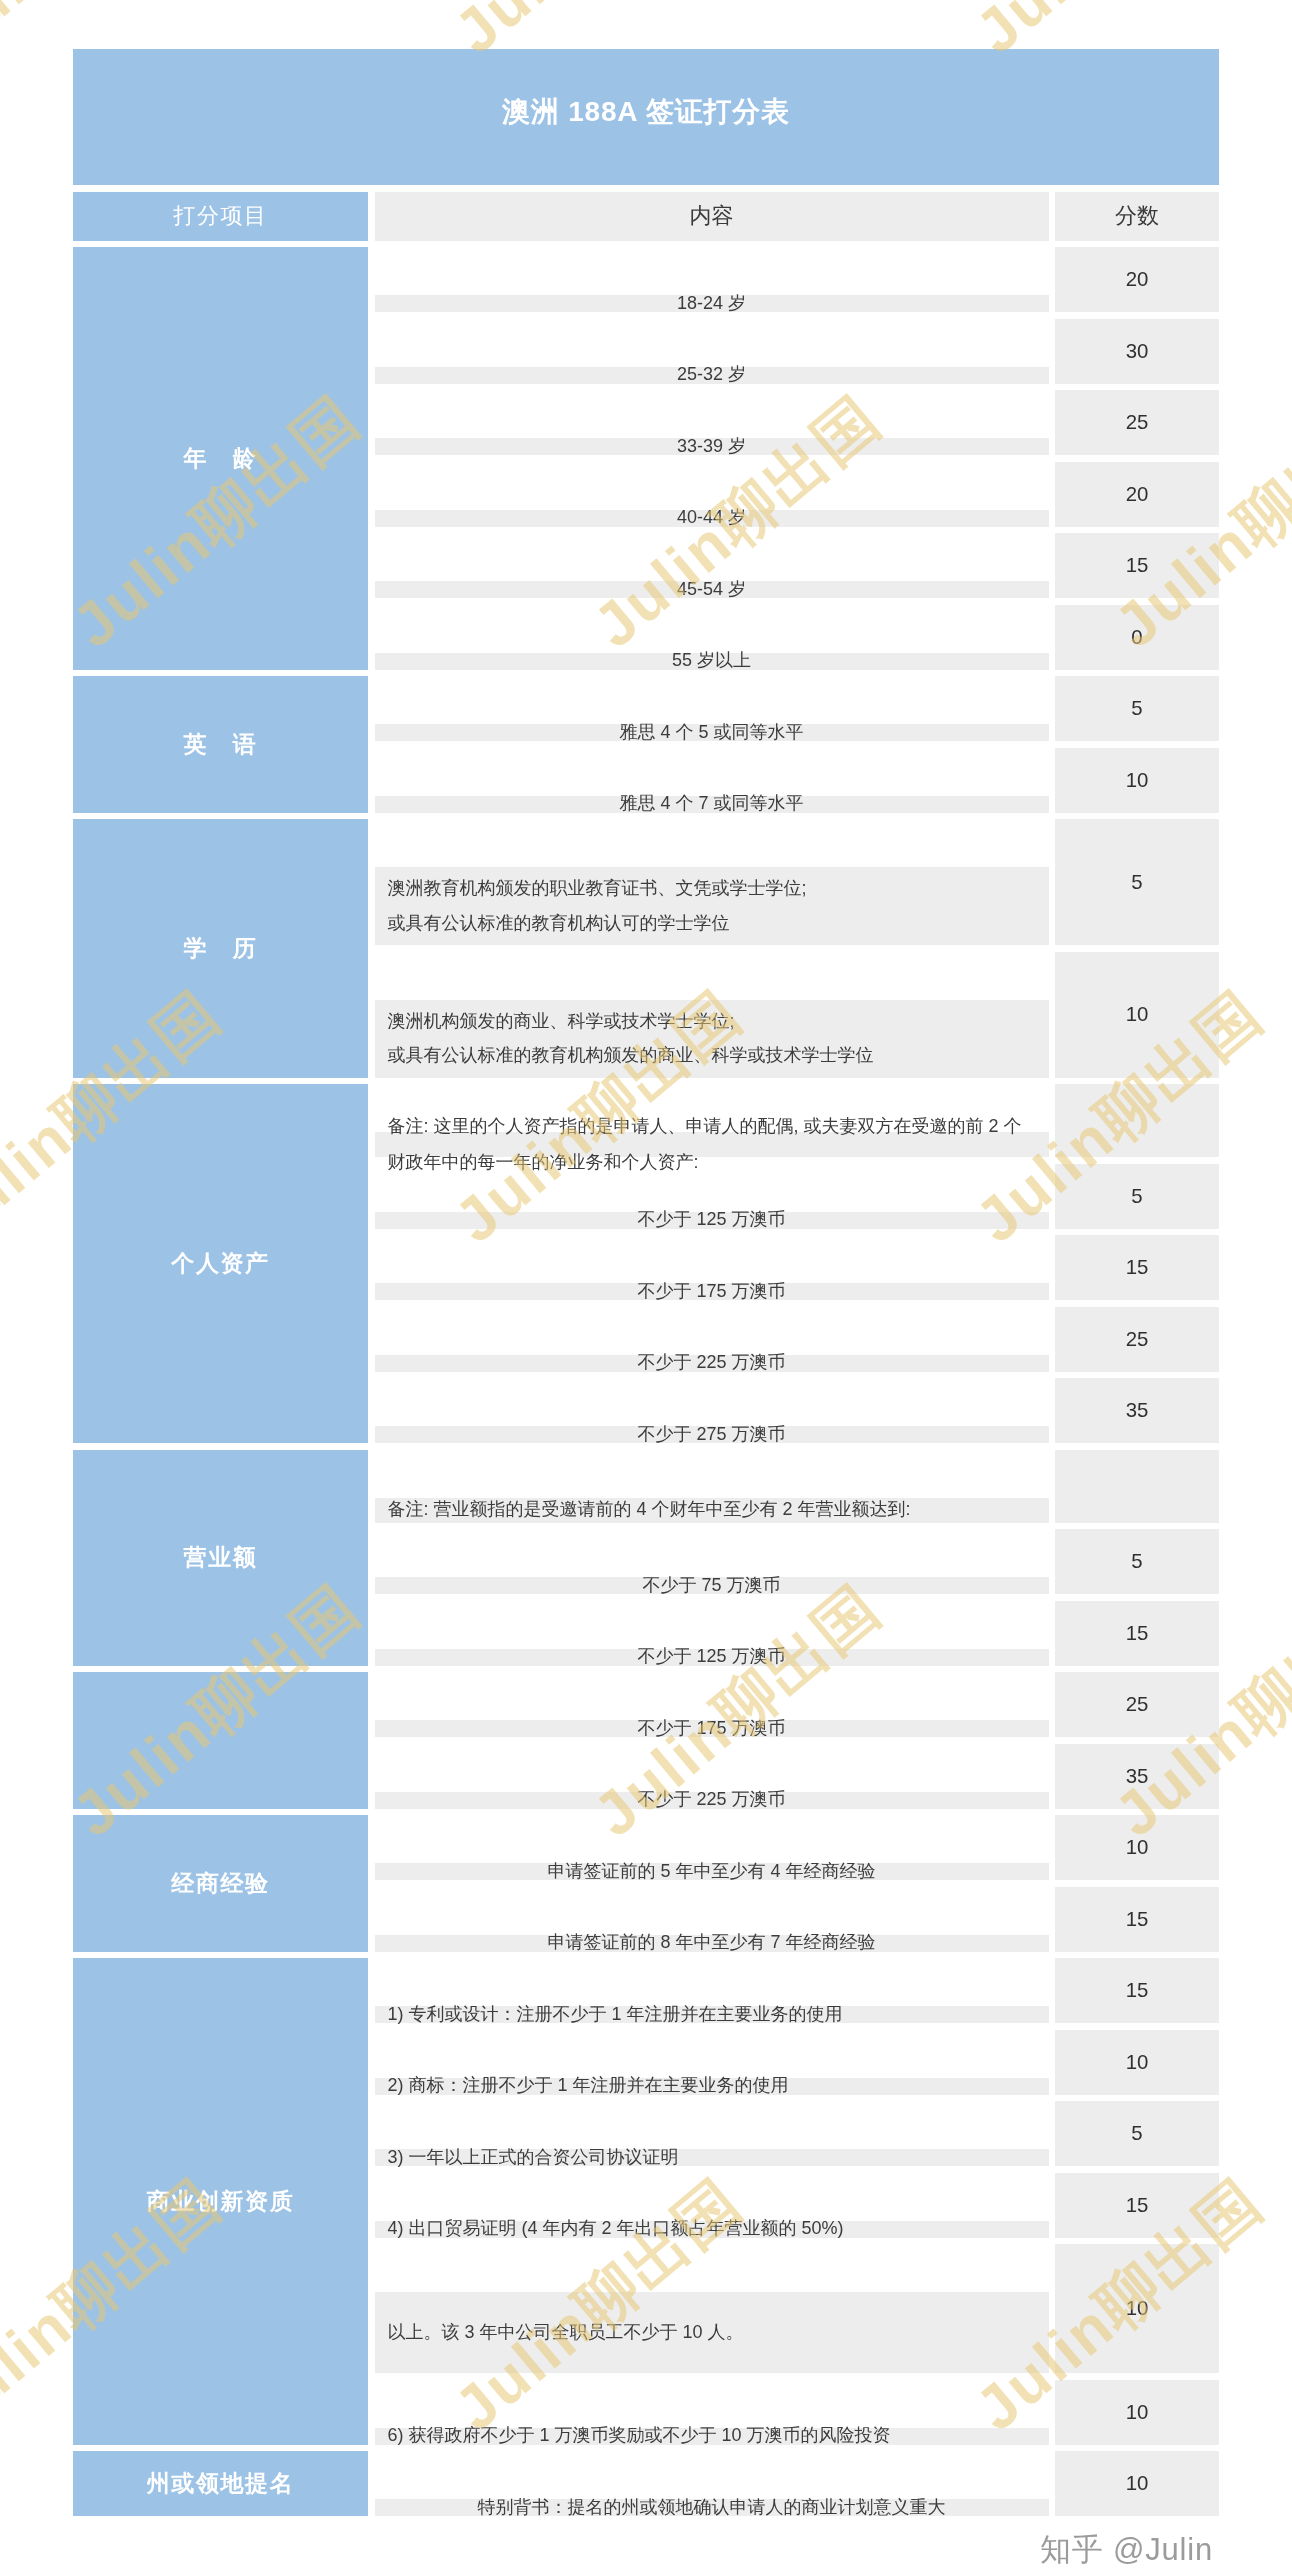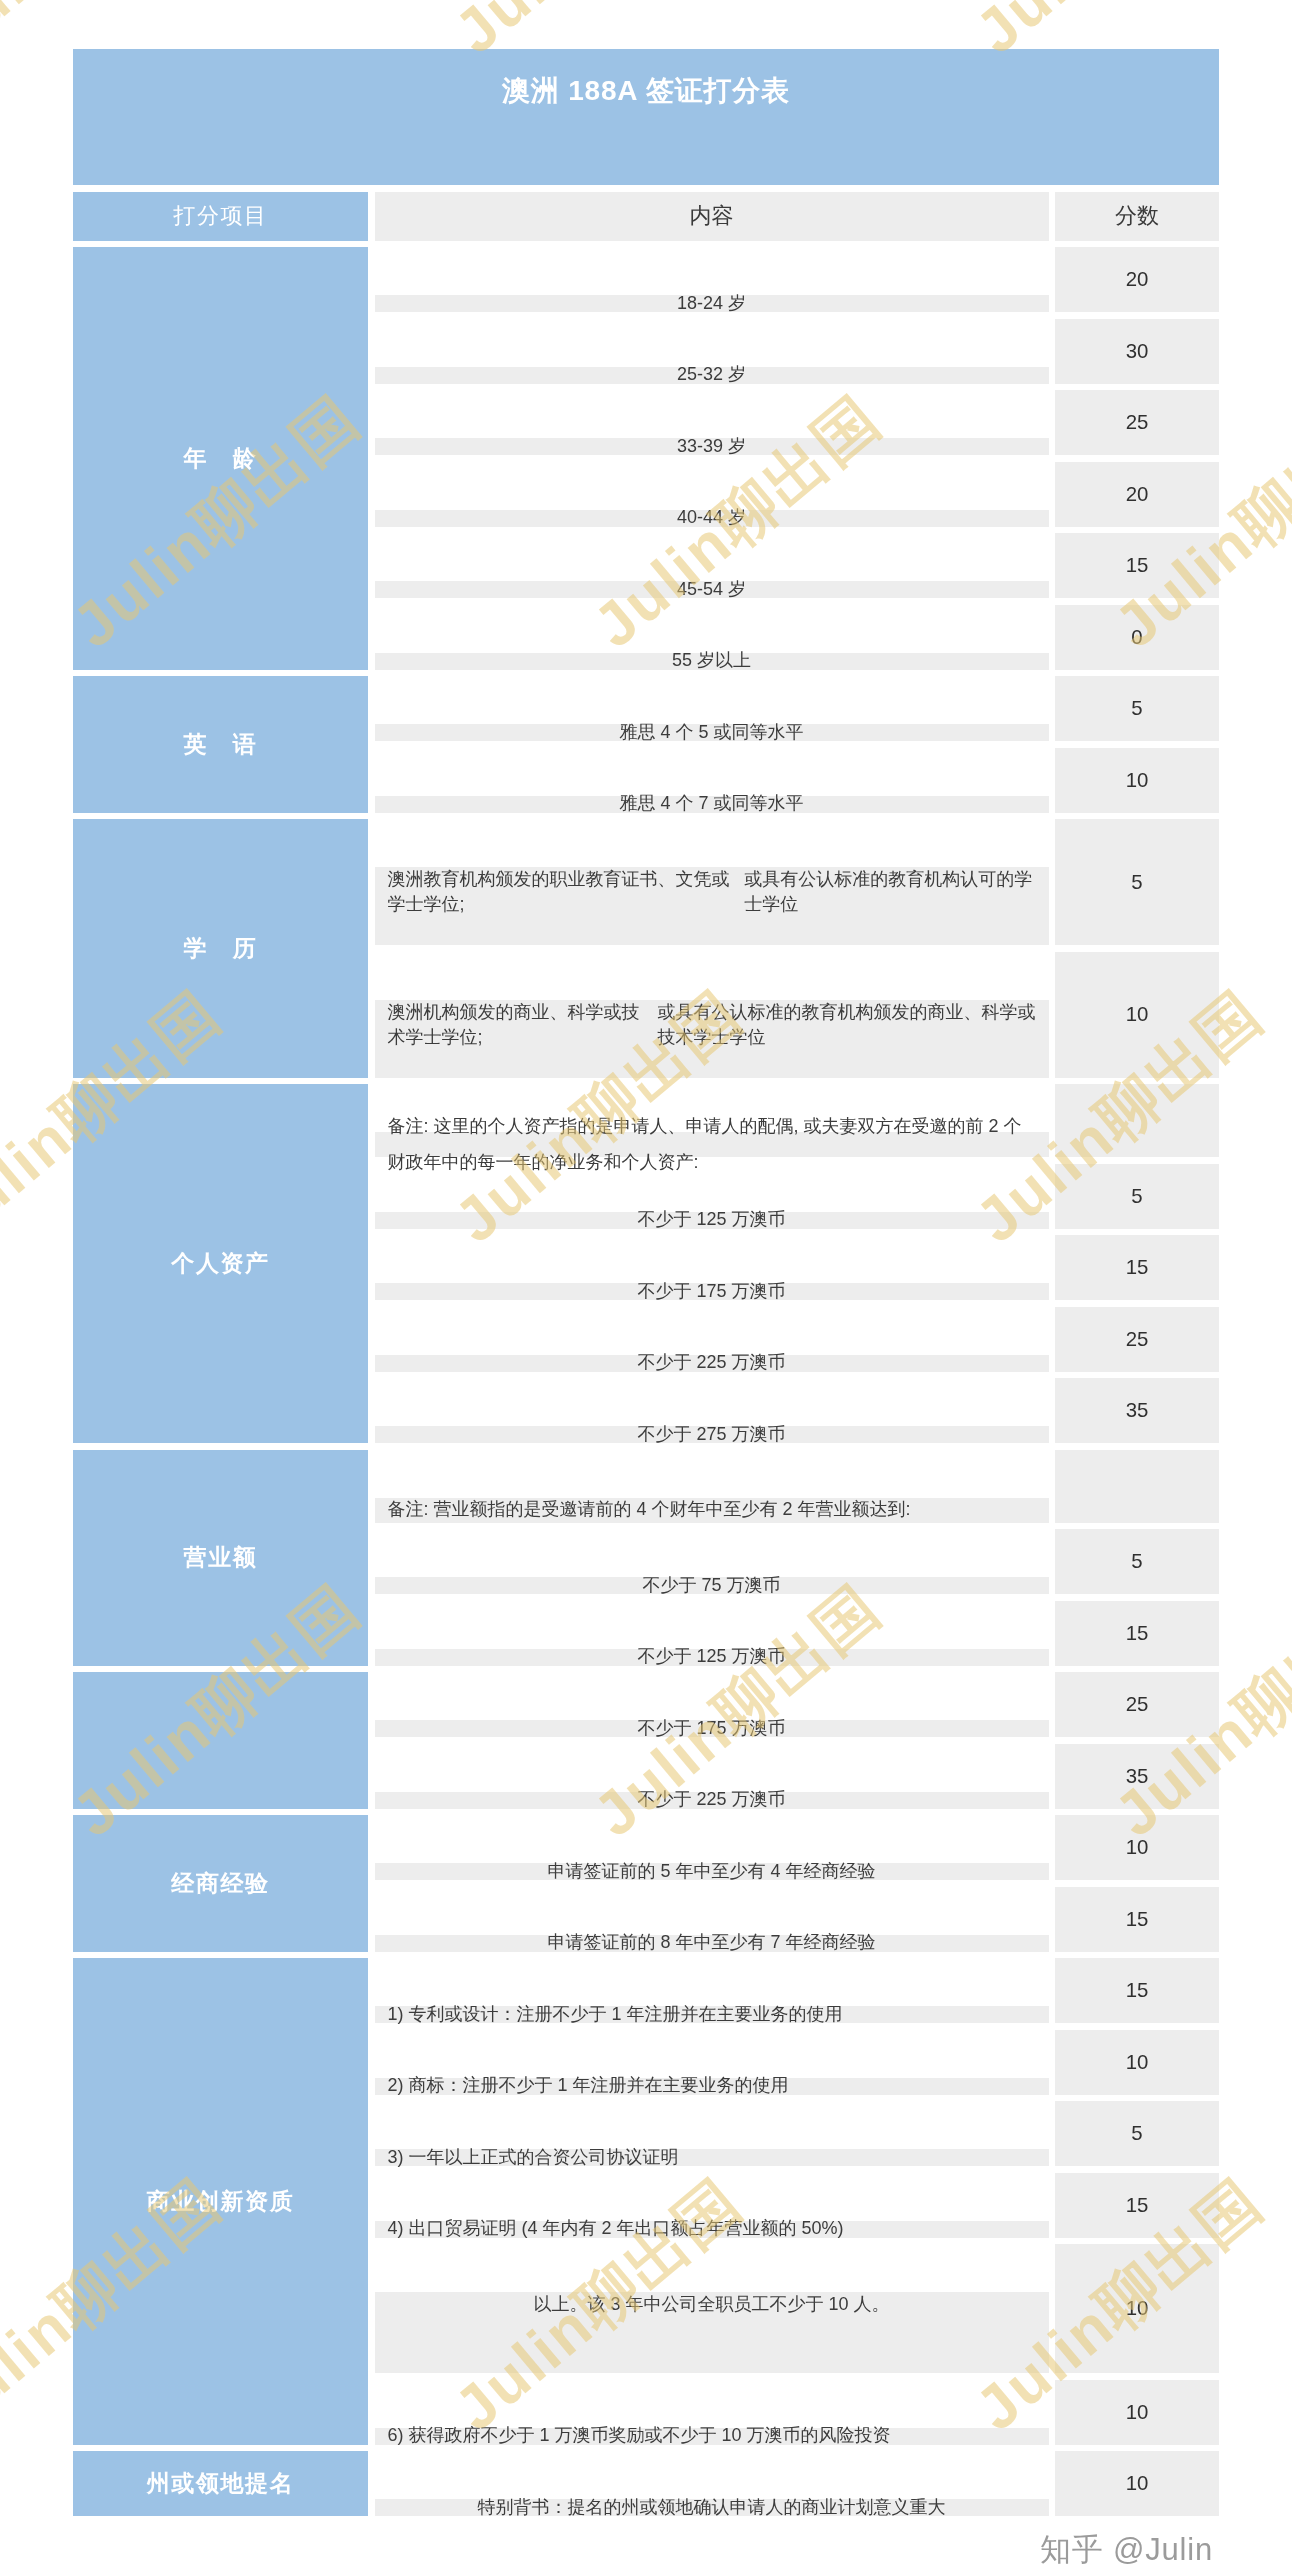--- a/index.html
+++ b/index.html
@@ -10,37 +10,37 @@
   }
   html,body{margin:0;padding:0;background:#fff;}
   #page{
     position:relative;width:1292px;height:2576px;background:#fff;
     overflow:hidden;font-family:"Liberation Sans","DejaVu Sans",sans-serif;color:var(--ink);
   }
   #table{position:absolute;left:73px;top:49px;width:1146px;z-index:1;}
   .title-cell{
     height:136px;background:var(--blue);color:#fff;font-size:28px;font-weight:bold;
     letter-spacing:0.8px;display:flex;justify-content:center;align-items:flex-start;
-    padding-top:23px;box-sizing:border-box;margin-bottom:6.5px;
+    padding-top:44px;box-sizing:border-box;margin-bottom:6.5px;
   }
   .grid{
     display:grid;grid-template-columns:295px 674px 164px;gap:6.5px;margin-bottom:6.5px;
   }
   .cell{display:flex;align-items:center;justify-content:center;box-sizing:border-box;}
   .hcell{height:49px;font-size:22px;font-weight:normal;}
   .hcell.item{background:var(--blue);color:#fff;letter-spacing:1.6px;}
   .hcell.rest{background:var(--gray);color:#3a3a3a;}
   .label{
     background:var(--blue);color:#fff;font-weight:bold;font-size:23px;
     letter-spacing:1.6px;text-align:center;grid-column:1;
   }
   .content{background:var(--gray);font-size:18px;color:var(--ink);text-align:center;line-height:1.4;grid-column:2;margin-top:48px;}
   .content.left{justify-content:flex-start;text-align:left;padding:0 13px;}
   .content.note{line-height:1.95;}
-  .content.multiline{flex-direction:row;align-items:flex-start;justify-content:space-evenly;text-align:left;padding:0 13px;}
+  .content.multiline{flex-direction:column;align-items:flex-start;justify-content:space-evenly;text-align:left;padding:0 13px;}
   .content .line{white-space:normal;}
   .score{background:var(--gray);font-size:20.4px;color:#303030;grid-column:3;}
   #watermarks{position:absolute;left:0;top:0;width:100%;height:100%;z-index:2;pointer-events:none;overflow:hidden;}
   .wm{
     position:absolute;white-space:nowrap;font-weight:bold;font-size:62px;
     color:var(--wm);opacity:0.52;transform:rotate(-40deg);letter-spacing:2.4px;
   }
   #credit{
     position:absolute;left:1040px;top:2529px;z-index:3;
     font-size:31px;font-weight:normal;color:#9B9B9B;letter-spacing:0.8px;

